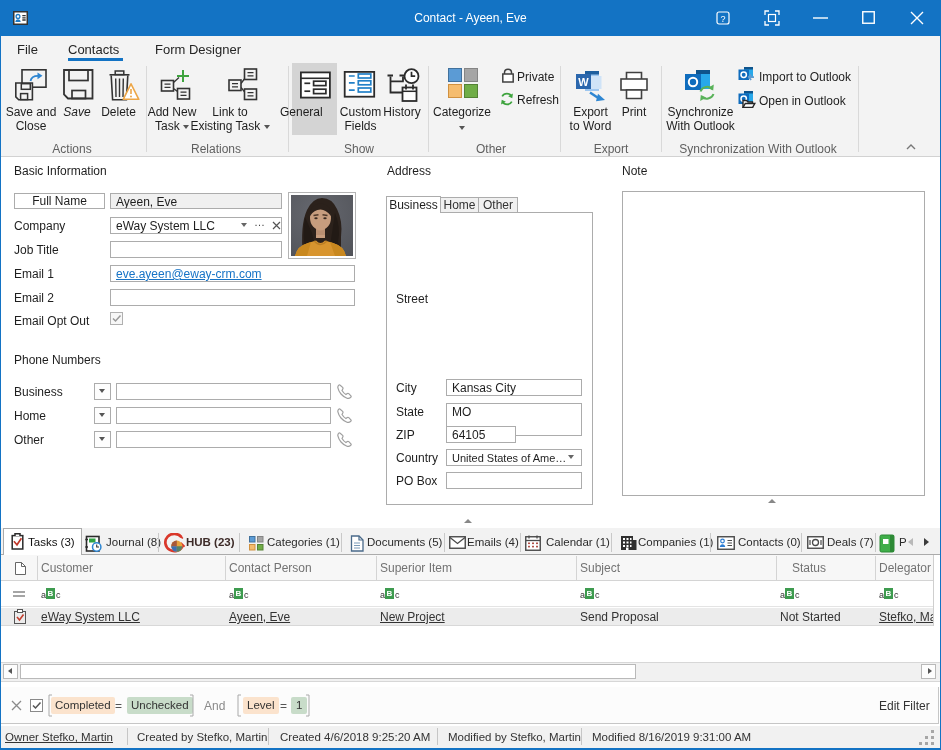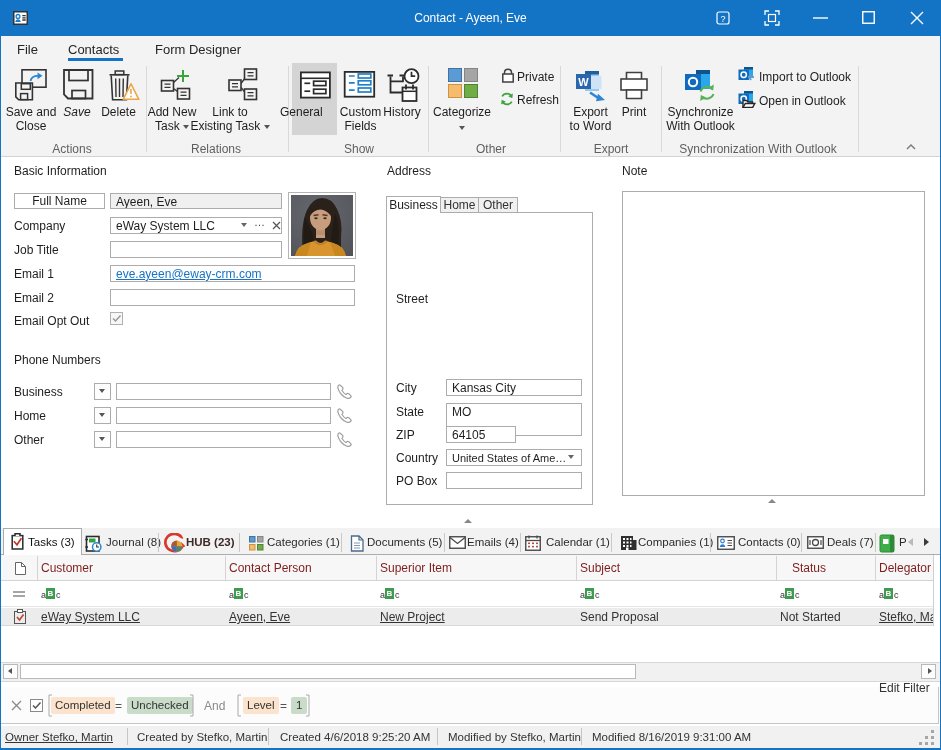--- a/index.html
+++ b/index.html
@@ -461,21 +461,21 @@
           <rect x="11" y="1" width="4" height="17" fill="#2d8a36"></rect>
           <rect x="4" y="5" width="5.5" height="5" fill="#fff"></rect>
         </svg></span>
       <span class="tx" style="left:24px;">P</span>
     </div>
 <div class="abs" style="left:908px;top:538px;width:0;height:0;border-top:4px solid transparent;border-bottom:4px solid transparent;border-right:5px solid #b9b9b9;"></div>
 <div class="abs" style="left:924px;top:538px;width:0;height:0;border-top:4px solid transparent;border-bottom:4px solid transparent;border-left:5px solid #3c3c3c;"></div>
 
 <div class="abs" style="left:1px;top:555px;width:932px;height:26px;background:#f7f7f7;border-bottom:1px solid #d4d4d4;"></div>
 <style>
-.hcell { position:absolute; top:555px; height:26px; line-height:26px; font-size:12px; color:#7f1d1d; white-space:nowrap; }
+.hcell { position:absolute; top:555px; height:26px; line-height:26px; font-size:12px; color:#737373; white-space:nowrap; }
 .vline { position:absolute; top:556px; height:25px; width:1px; background:#d4d4d4; }
 .abc { position:absolute; top:588px; width:40px; height:13px; }
 .abc span.a { position:absolute; left:0; top:2px; font-size:9px; color:#333; }
 .abc span.b { position:absolute; left:5px; top:0; width:9px; height:11px; background:#3e9b4f; color:#fff; font-size:8px; font-weight:bold; text-align:center; line-height:11px; }
 .abc span.c { position:absolute; left:15px; top:2px; font-size:9px; color:#333; }
 .dcell { position:absolute; top:609px; height:17px; line-height:16px; font-size:12px; color:#333; white-space:nowrap; }
 </style>
 <div class="vline" style="left:37px;"></div>
 <div class="vline" style="left:225px;"></div>
 <div class="vline" style="left:376px;"></div>
@@ -573,21 +573,21 @@
 <div class="abs" style="left:204px;top:699px;color:#8a8a8a;">And</div>
 <svg class="abs" style="left:237px;top:694px;" width="5" height="23">
       <path d="M4,1 L1,1 L1,22 L4,22" stroke="#aaa" stroke-width="1" fill="none"></path>
     </svg>
 <div class="chip peach" style="left:243px;">Level</div>
 <div class="abs" style="left:280px;top:699px;color:#555;">=</div>
 <div class="chip green" style="left:291px;padding:0 5px;">1</div>
 <svg class="abs" style="left:305px;top:694px;" width="5" height="23">
       <path d="M1,1 L4,1 L4,22 L1,22" stroke="#aaa" stroke-width="1" fill="none"></path>
     </svg>
-<div class="abs" style="left:879px;top:681px;font-size:12px;color:#333;">Edit Filter</div>
+<div class="abs" style="left:879px;top:699px;font-size:12px;color:#333;">Edit Filter</div>
 
 <div class="abs" style="left:1px;top:726px;width:939px;height:22px;background:#f1f1f1;"></div>
 <style>
 .st { position:absolute; top:731px; font-size:11.5px; color:#333; white-space:nowrap; }
 .stsep { position:absolute; top:728px; height:17px; width:1px; background:#c6c6c6; }
 </style>
 <div class="st" style="left:5px;text-decoration:underline;">Owner Stefko, Martin</div>
 <div class="stsep" style="left:127px;"></div>
 <div class="st" style="left:137px;">Created by Stefko, Martin</div>
 <div class="stsep" style="left:268px;"></div>

